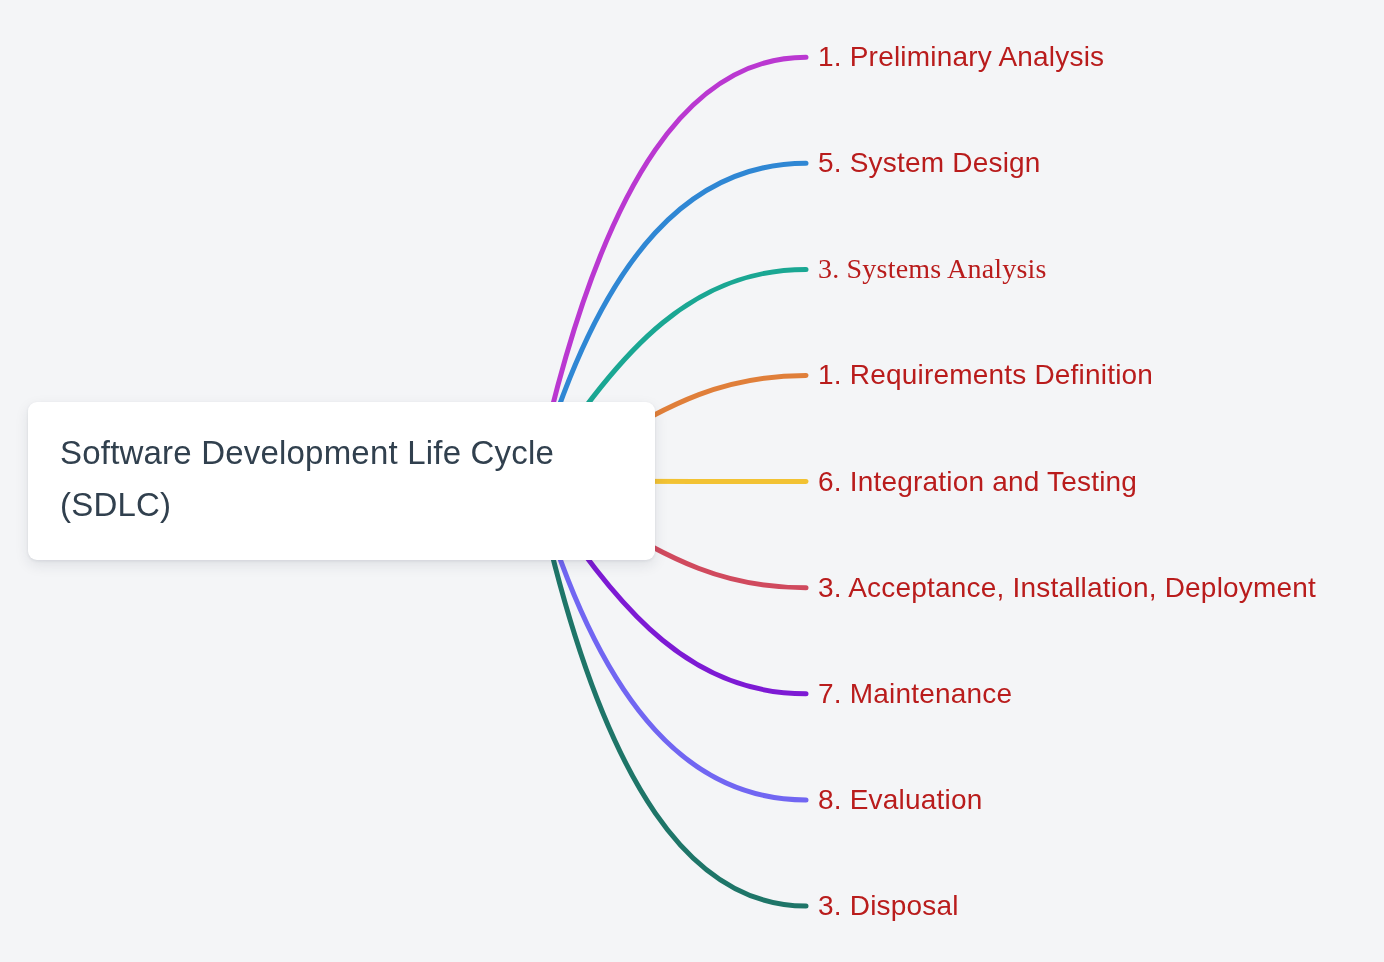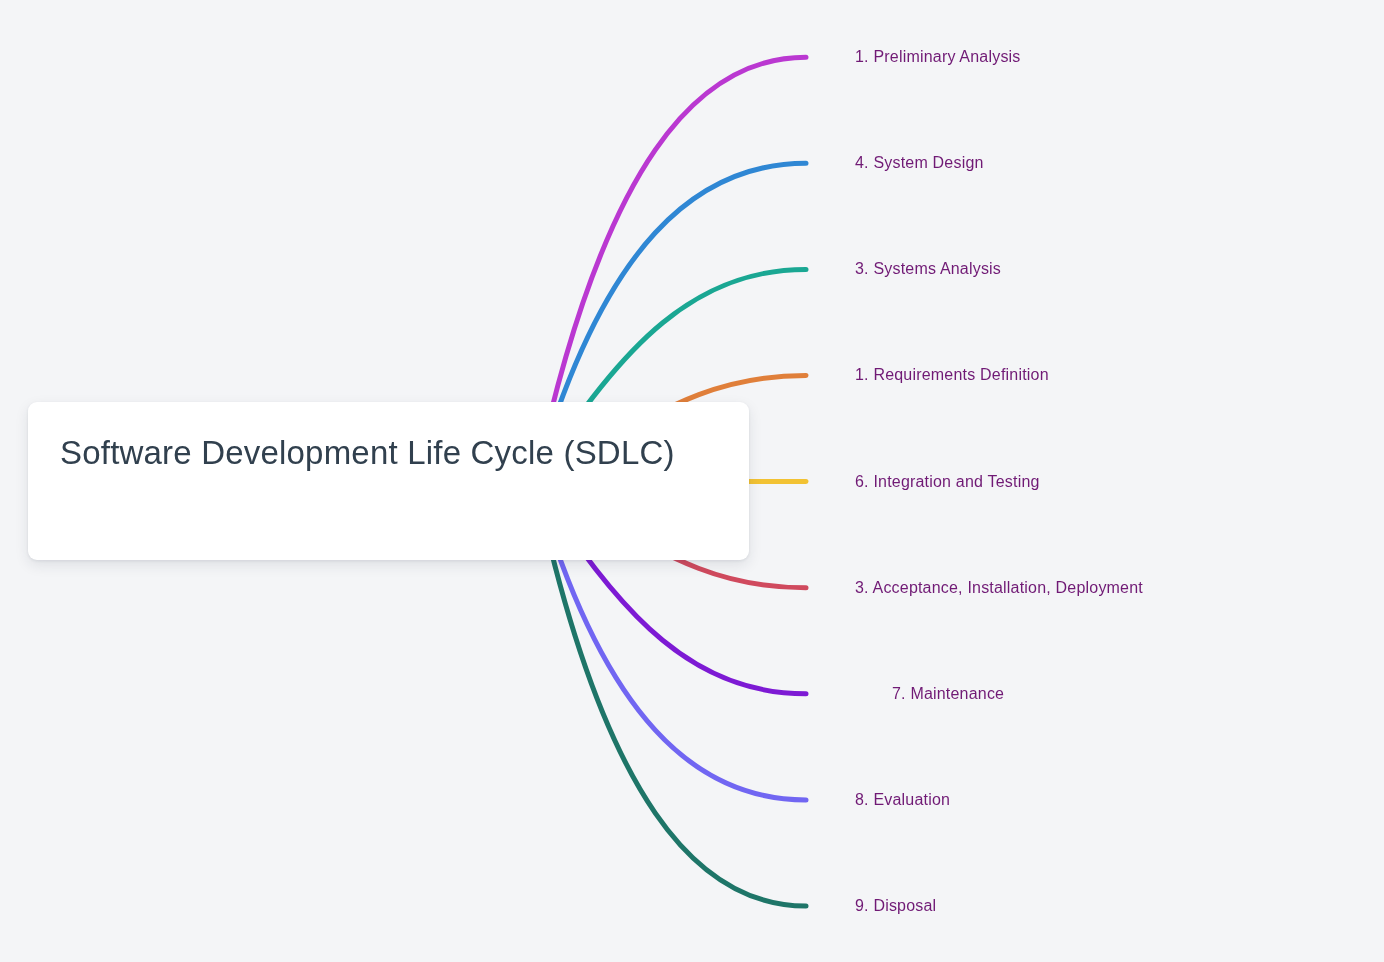--- a/index.html
+++ b/index.html
@@ -21,44 +21,44 @@
   }
   .links-layer path {
     fill: none;
     stroke-width: 5px;
     stroke-linecap: round;
   }
   .root-node {
     position: absolute;
     left: 28px;
     top: 402px;
-    width: 721px;
+    width: 627px;
     height: 158px;
     box-sizing: border-box;
     background: #ffffff;
     border-radius: 9px;
     box-shadow: 0 1px 3px rgba(30, 40, 60, 0.08), 0 5px 14px rgba(30, 40, 60, 0.10);
     padding: 25px 20px 0 32px;
     cursor: pointer;
   }
   .root-node-label {
     display: block;
     font-size: 33px;
     line-height: 52px;
     letter-spacing: 0.2px;
     color: #31404e;
   }
   .branch-label {
     position: absolute;
-    left: 855px;
+    left: 818px;
     height: 34px;
     line-height: 34px;
-    font-size: 16px;
+    font-size: 28px;
     letter-spacing: 0.2px;
-    color: #701a75;
+    color: #b91c1c;
     white-space: nowrap;
     cursor: pointer;
   }
 </style>
 </head>
 <body>
 
 <div class="canvas">
 
   <svg class="links-layer" width="1384" height="962" id="links-svg" aria-hidden="true">
@@ -72,23 +72,23 @@
       <path d="M 535 481 C 602.8 720.2, 697.6 799.9, 806 799.9" stroke="#7166f2"></path>
       <path d="M 535 481 C 602.8 799.8, 697.6 906.0, 806 906.0" stroke="#1e7568"></path>
     </svg>
 
   <div class="root-node">
     <span class="root-node-label">Software Development Life Cycle (SDLC)</span>
   </div>
 
   <div id="branch-labels">
       <div class="branch-label" style="top: 40px;">1. Preliminary Analysis</div>
-      <div class="branch-label" style="top: 146px;">4. System Design</div>
-      <div class="branch-label" style="top: 252px;">3. Systems Analysis</div>
+      <div class="branch-label" style="top: 146px;">5. System Design</div>
+      <div class="branch-label" style="top: 252px; font-family: Liberation Serif, serif;">3. Systems Analysis</div>
       <div class="branch-label" style="top: 358px;">1. Requirements Definition</div>
       <div class="branch-label" style="top: 465px;">6. Integration and Testing</div>
       <div class="branch-label" style="top: 571px;">3. Acceptance, Installation, Deployment</div>
-      <div class="branch-label" style="top: 677px; margin-left: 37px;">7. Maintenance</div>
+      <div class="branch-label" style="top: 677px;">7. Maintenance</div>
       <div class="branch-label" style="top: 783px;">8. Evaluation</div>
-      <div class="branch-label" style="top: 889px;">9. Disposal</div>
+      <div class="branch-label" style="top: 889px;">3. Disposal</div>
     </div>
 
 </div>
 
 </body></html>

